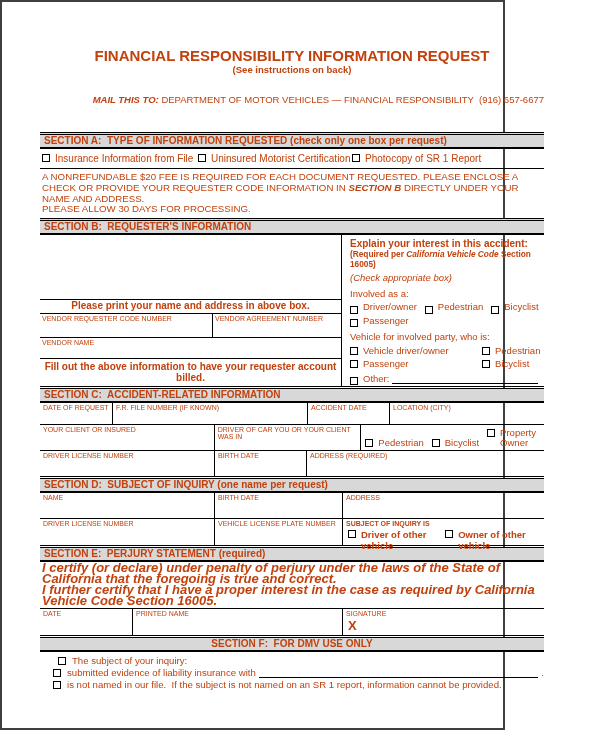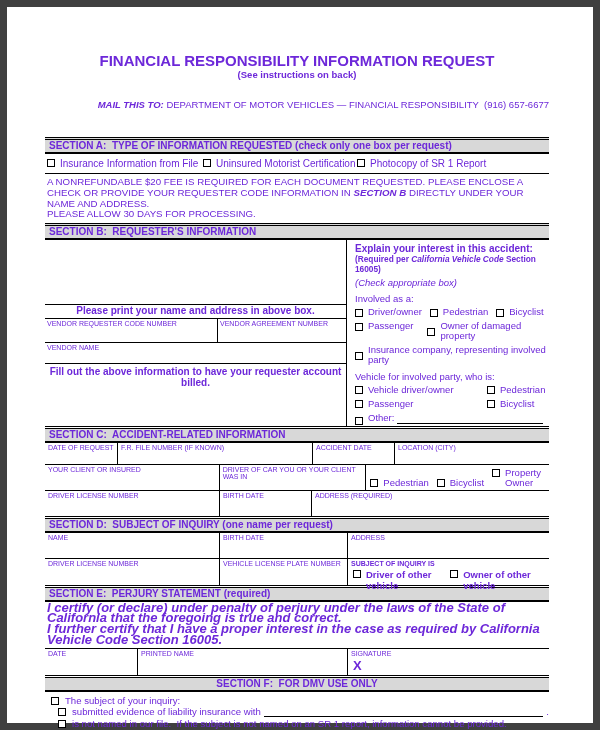--- a/index.html
+++ b/index.html
@@ -1,20 +1,20 @@
 <!DOCTYPE html>
 <html><head>
 <meta charset="utf-8">
 <style>
   * { margin:0; padding:0; box-sizing:border-box; }
   html,body { width:600px; height:730px; background:#fff; }
   .page {
-    position:relative; width:600px; height:730px; background:#fff;
-    border:7px solid #404040;
-    font-family:"Liberation Sans", sans-serif; color:#6d28d9;
+    position:relative; width:505px; height:730px; background:#fff;
+    border:2px solid #404040;
+    font-family:"Liberation Sans", sans-serif; color:#c2410c;
   }
   .content { position:absolute; left:38px; top:0; width:504px; }
 
   .title { margin-top:45px; text-align:center; font-weight:bold; font-size:15px; line-height:17px; }
   .subtitle { text-align:center; font-weight:bold; font-size:9.5px; line-height:11px; }
   .mailto { text-align:right; font-size:9.5px; line-height:11.5px; margin-top:7px; white-space:pre-wrap; }
   .bi { font-weight:bold; font-style:italic; }
 
   .bar {
     background:#d8d8d8; border-top:3px double #000; border-bottom:2px solid #000;
@@ -45,21 +45,21 @@
   .b-vname { height:21px; border-bottom:1px solid #000; font-size:7px; padding:1px 2px; }
   .b-billed { flex:1; text-align:center; font-weight:bold; font-size:10px; padding-top:2px; }
 
   .b-right { flex:1; padding:3px 3px 2px 8px; font-size:9.5px; line-height:10.5px; }
   .b-explain { font-weight:bold; font-size:10px; line-height:11px; }
   .b-req { font-weight:bold; font-size:8.3px; line-height:10px; }
   .b-req .it { font-style:italic; }
   .b-checknote { font-style:italic; margin-top:4px; }
   .b-inv-label { margin-top:5px; }
   .optrow { display:flex; margin-top:3px; align-items:flex-start; }
-  .optrow .opt { display:flex; align-items:center; }
+  .optrow .opt { display:flex; align-items:flex-end; }
   .gap8 > .opt + .opt { margin-left:8px; }
   .gap14 > .opt + .opt { margin-left:14px; }
   .att-label { margin-top:6px; }
   .att-row { display:flex; margin-top:3px; }
   .att-row .left { width:132px; display:flex; }
   .other-row { display:flex; margin-top:4px; align-items:flex-end; }
   .blank { display:inline-block; border-bottom:1px solid #000; height:10px; }
   .blank.grow { flex:1; margin:0 3px; }
 
   .trow { display:flex; border-bottom:1px solid #000; }
@@ -73,21 +73,21 @@
   .subj-opts { display:flex; font-size:9.5px; margin-top:2px; padding-left:2px; }
   .subj-opts .opt { display:flex; margin-right:7px; }
 
   .perjury { font-weight:bold; font-style:italic; font-size:13px; line-height:10.8px;
              padding:1px 2px 2px; border-bottom:1px solid #000; }
   .e-row { display:flex; border-bottom:1px solid #000; height:27px; }
   .sig-x { font-weight:bold; font-size:13px; line-height:13px; margin:2px 0 0 2px; font-family:"Liberation Sans", sans-serif; }
 
   .f-list { font-size:9.6px; line-height:10.6px; padding-top:3px; }
   .f-line { display:flex; align-items:flex-start; margin-top:1px; white-space:pre-wrap; }
-  .ind1 { margin-left:6px; } .ind2 { margin-left:13px; }
+  .ind1 { margin-left:18px; } .ind2 { margin-left:13px; }
   .f-line .cb { margin-right:6px; }
 </style>
 </head>
 <body>
 
 <div class="page">
   <div class="content">
 
     <div class="title">FINANCIAL RESPONSIBILITY INFORMATION REQUEST</div>
     <div class="subtitle">(See instructions on back)</div>
@@ -140,30 +140,20 @@
             </span>
           <span class="opt">
               <span class="cb"></span>
               <span>Bicyclist</span>
             </span>
         </div>
         <div class="optrow gap14">
           <span class="opt">
               <span class="cb"></span>
               <span>Passenger</span>
-            </span>
-          <span class="opt">
-              <span class="cb"></span>
-              <span>Owner of damaged property</span>
-            </span>
-        </div>
-        <div class="optrow">
-          <span class="opt">
-              <span class="cb"></span>
-              <span>Insurance company, representing involved party</span>
             </span>
         </div>
         <div class="att-label">Vehicle for involved party, who is:</div>
         <div class="att-row">
           <span class="left opt">
               <span class="cb"></span>
               <span>Vehicle driver/owner</span>
             </span>
           <span class="opt" style="display:flex;">
               <span class="cb"></span>

